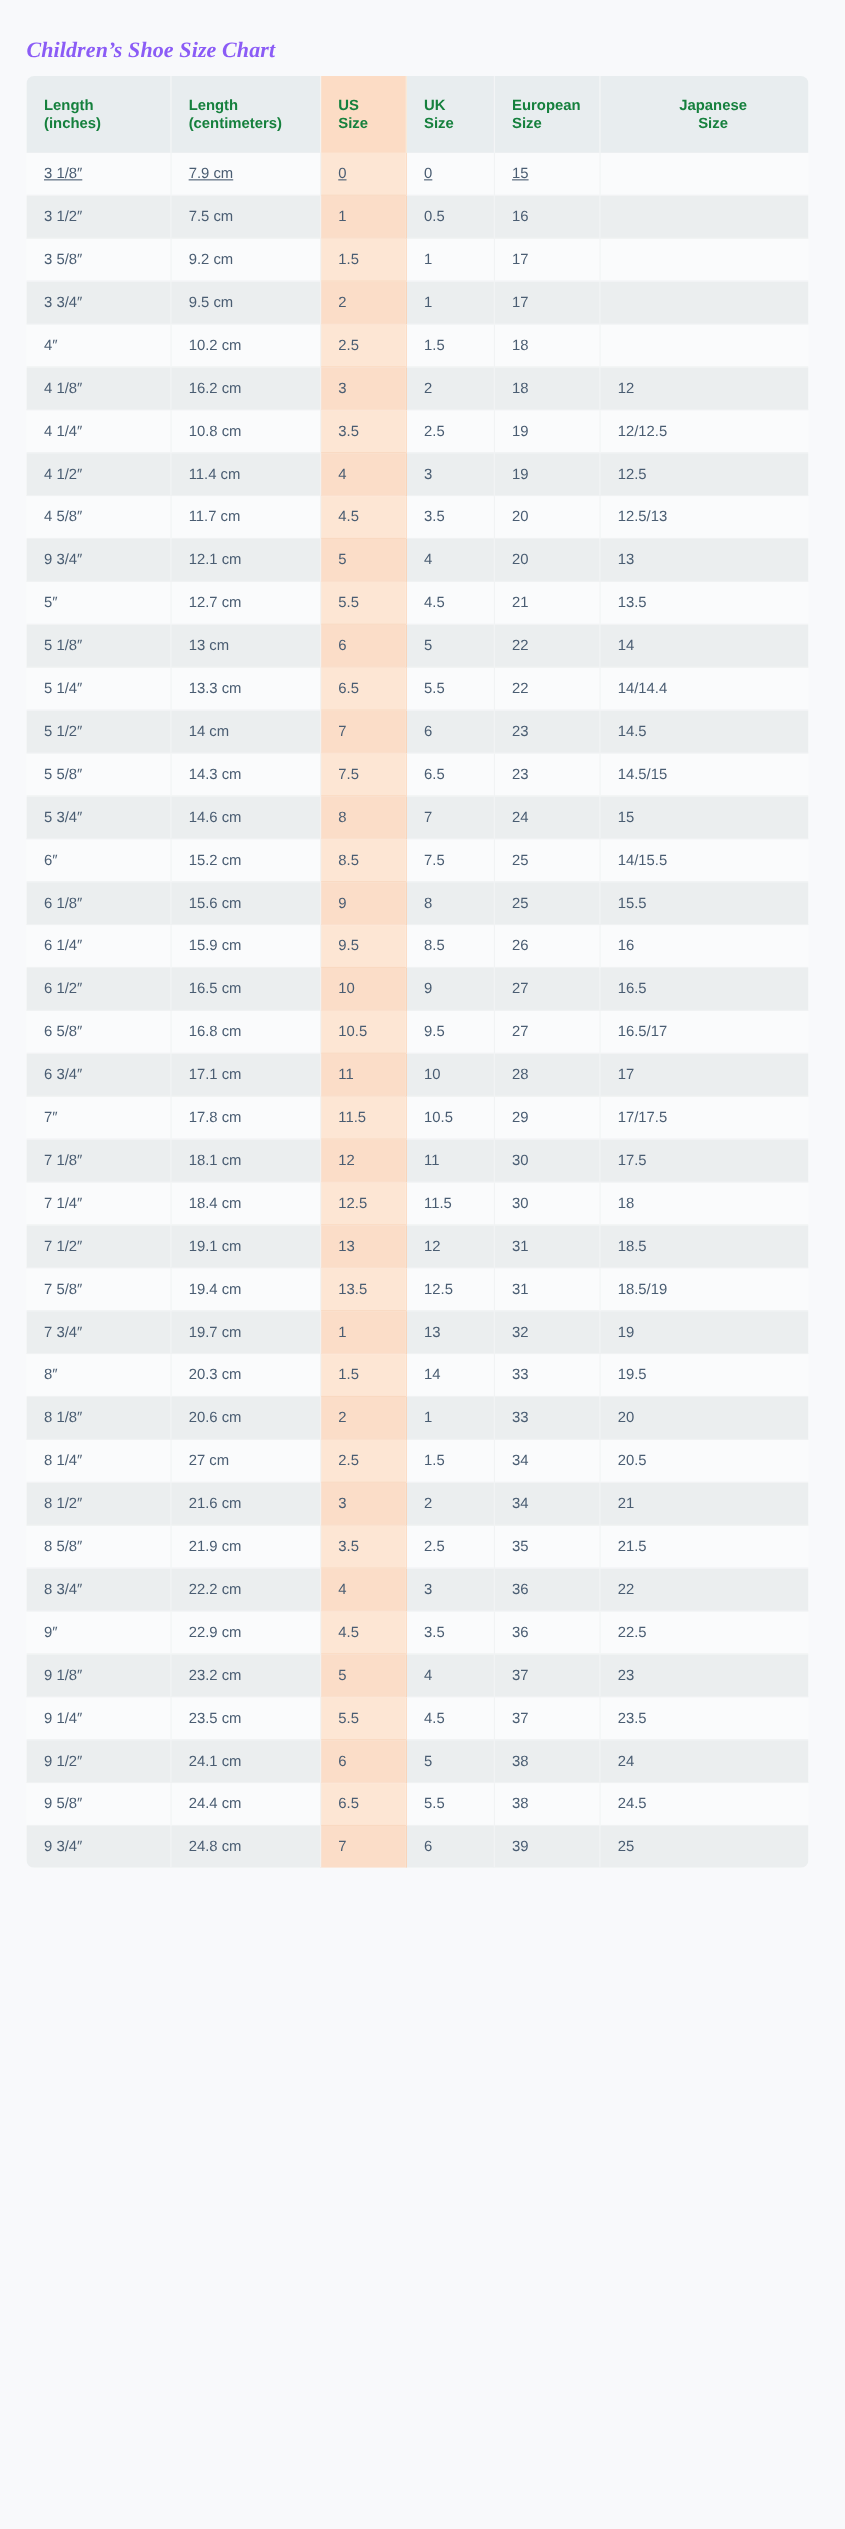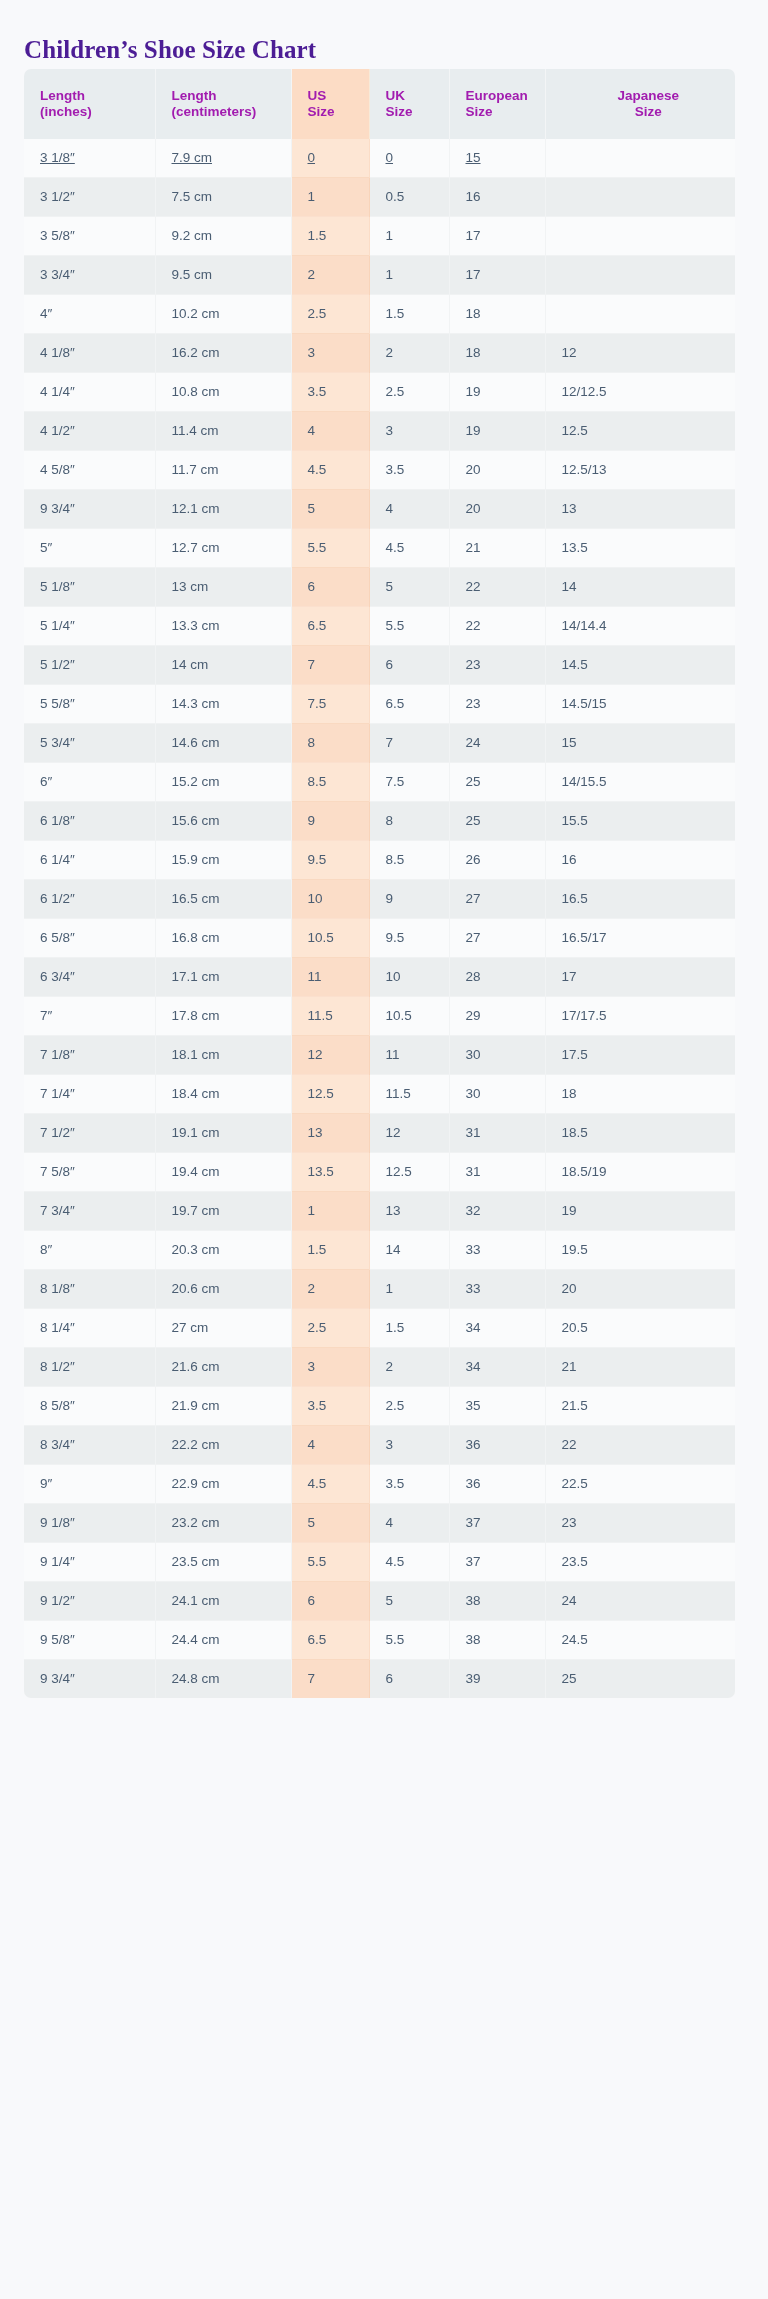--- a/index.html
+++ b/index.html
@@ -17,25 +17,26 @@
     height:2299px;
     box-sizing:border-box;
     padding:0;
   }
   .page-title{
     position:absolute;
     left:24px;
     top:17px;
     font-family:"Liberation Serif", serif;
     font-weight:bold;
-    font-size:25px;
+    font-size:20px;
     line-height:32px;
     letter-spacing:0.1px;
-    color:#4c1d95;
+    color:#8b5cf6;
     white-space:nowrap;
+    font-style:italic;
   }
   .table-wrap{
     position:absolute;
     left:24px;
     top:69px;
     width:711px;
     border-radius:7px;
     overflow:hidden;
     background:#fafbfc;
   }
@@ -47,21 +48,21 @@
   }
   table.size-table col.c-inch{width:131px;}
   table.size-table col.c-cm{width:136px;}
   table.size-table col.c-us{width:78px;}
   table.size-table col.c-uk{width:80px;}
   table.size-table col.c-eu{width:96px;}
   table.size-table col.c-jp{width:190px;}
 
   thead th{
     background:#e8edef;
-    color:#a21caf;
+    color:#15803d;
     font-weight:bold;
     font-size:13.5px;
     line-height:16px;
     text-align:left;
     vertical-align:middle;
     padding:14px 0 15px 16px;
     height:41px;
     border-right:1px solid #f3f5f6;
     white-space:pre-line;
   }

